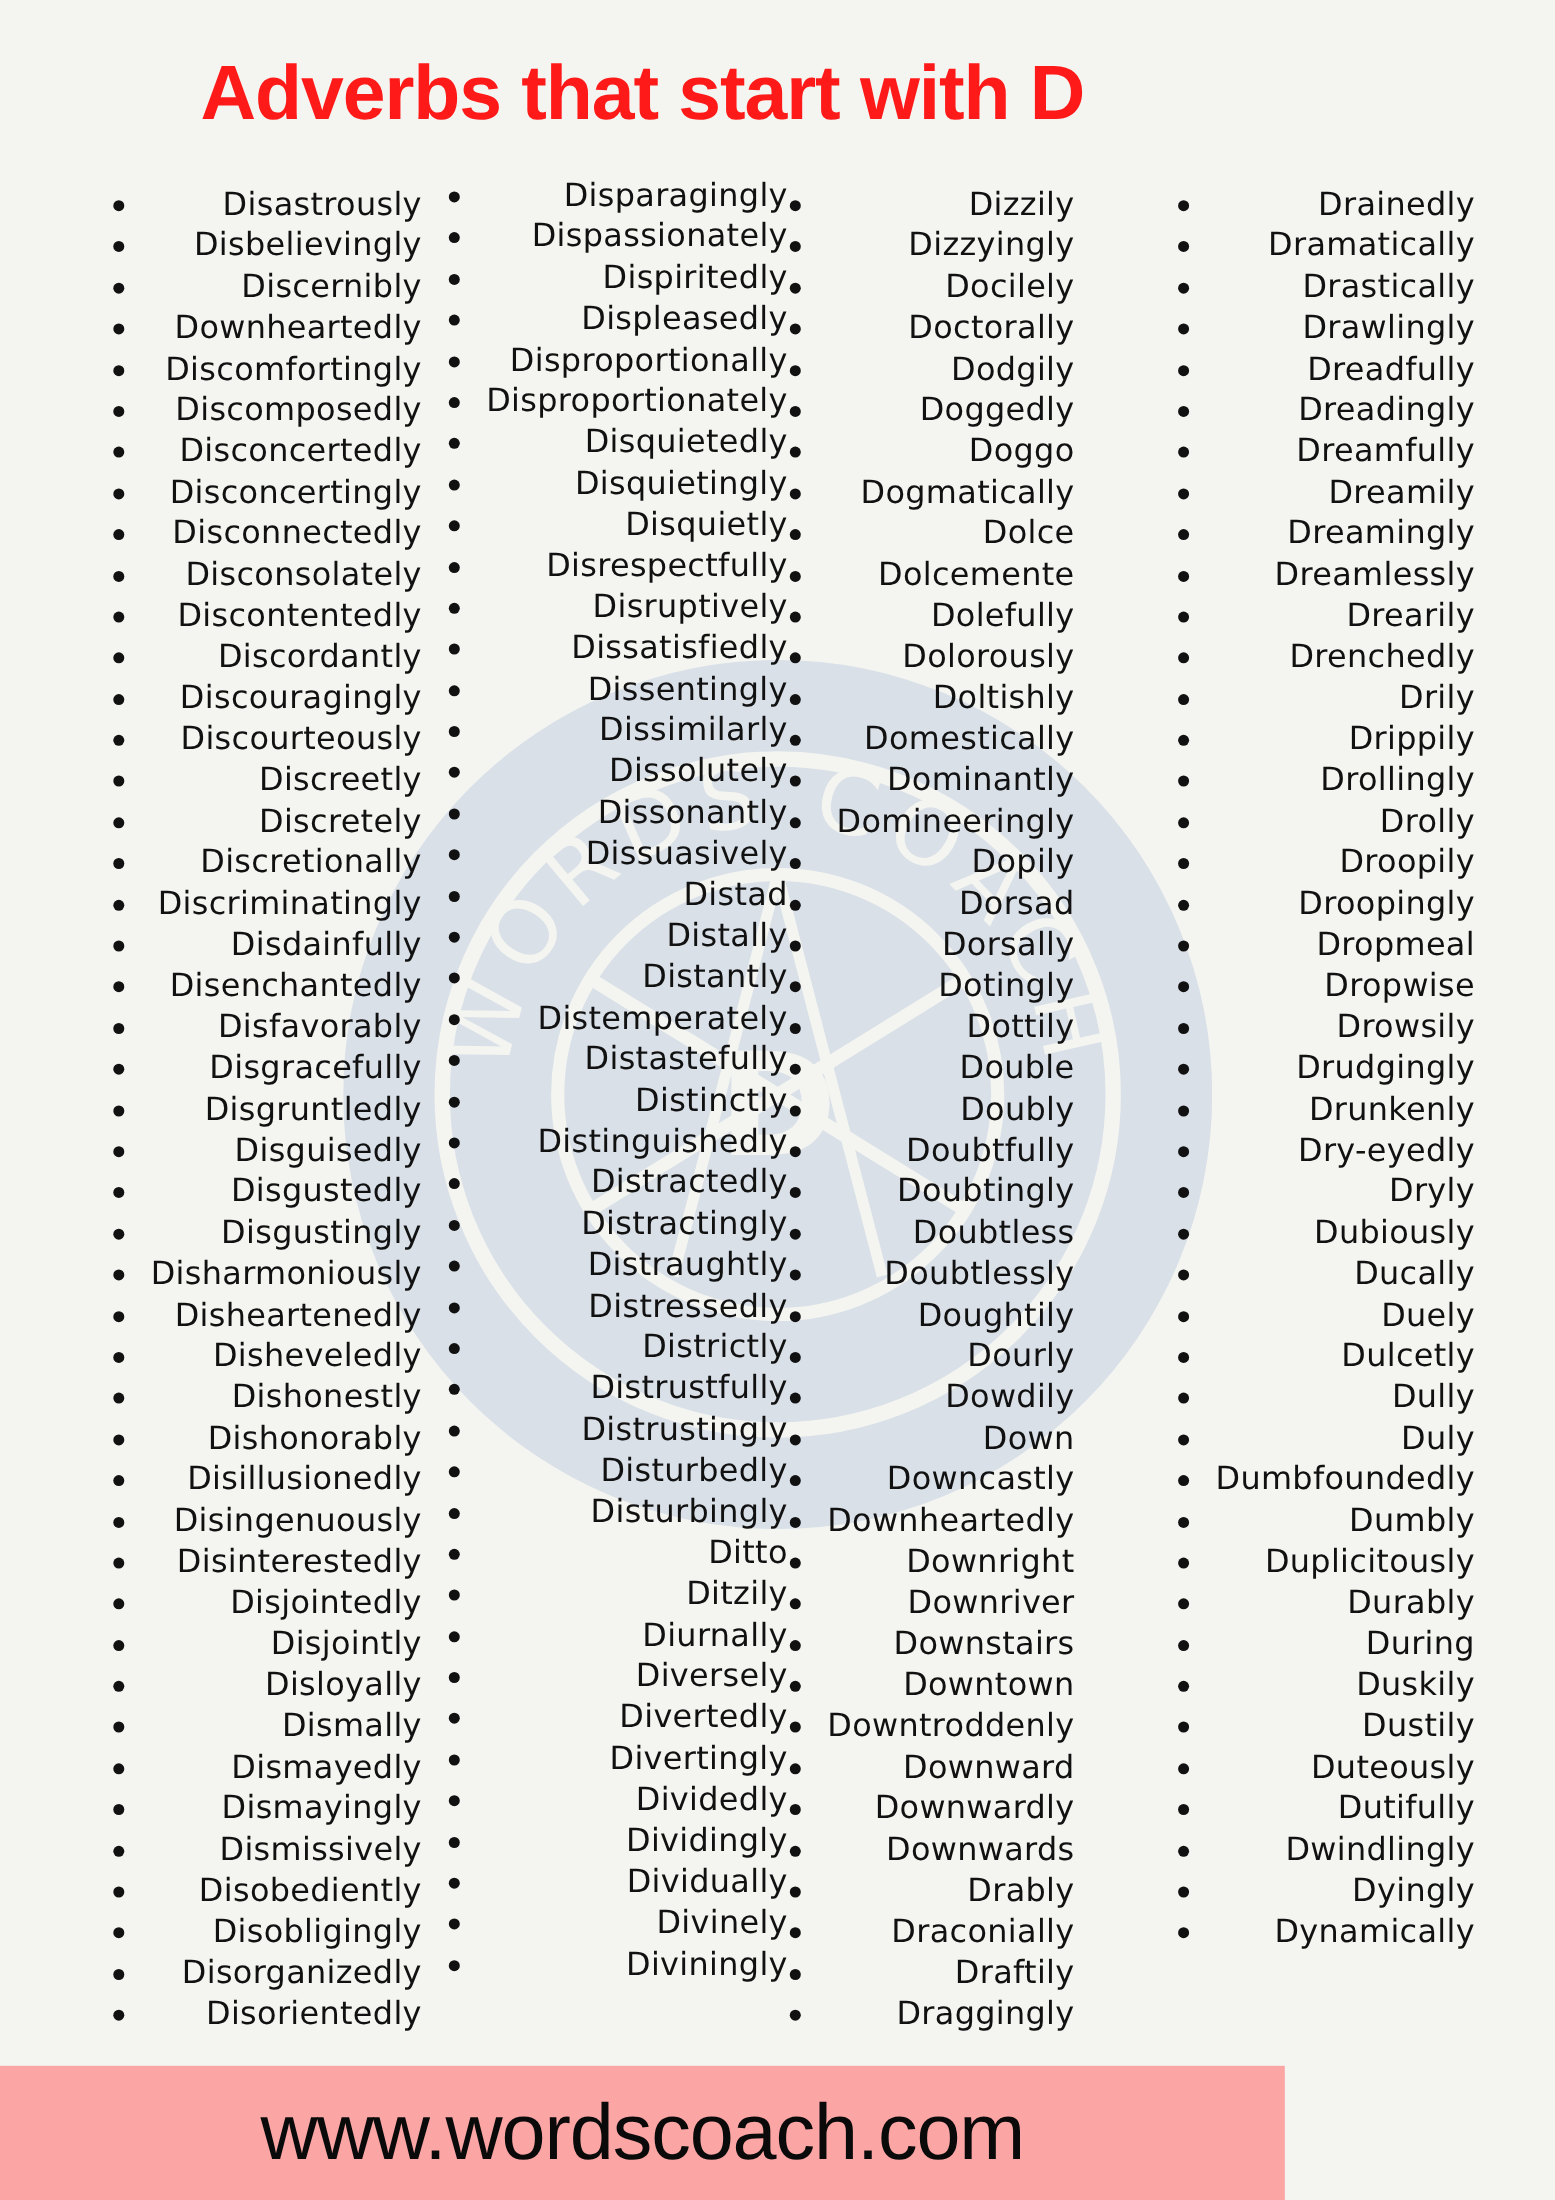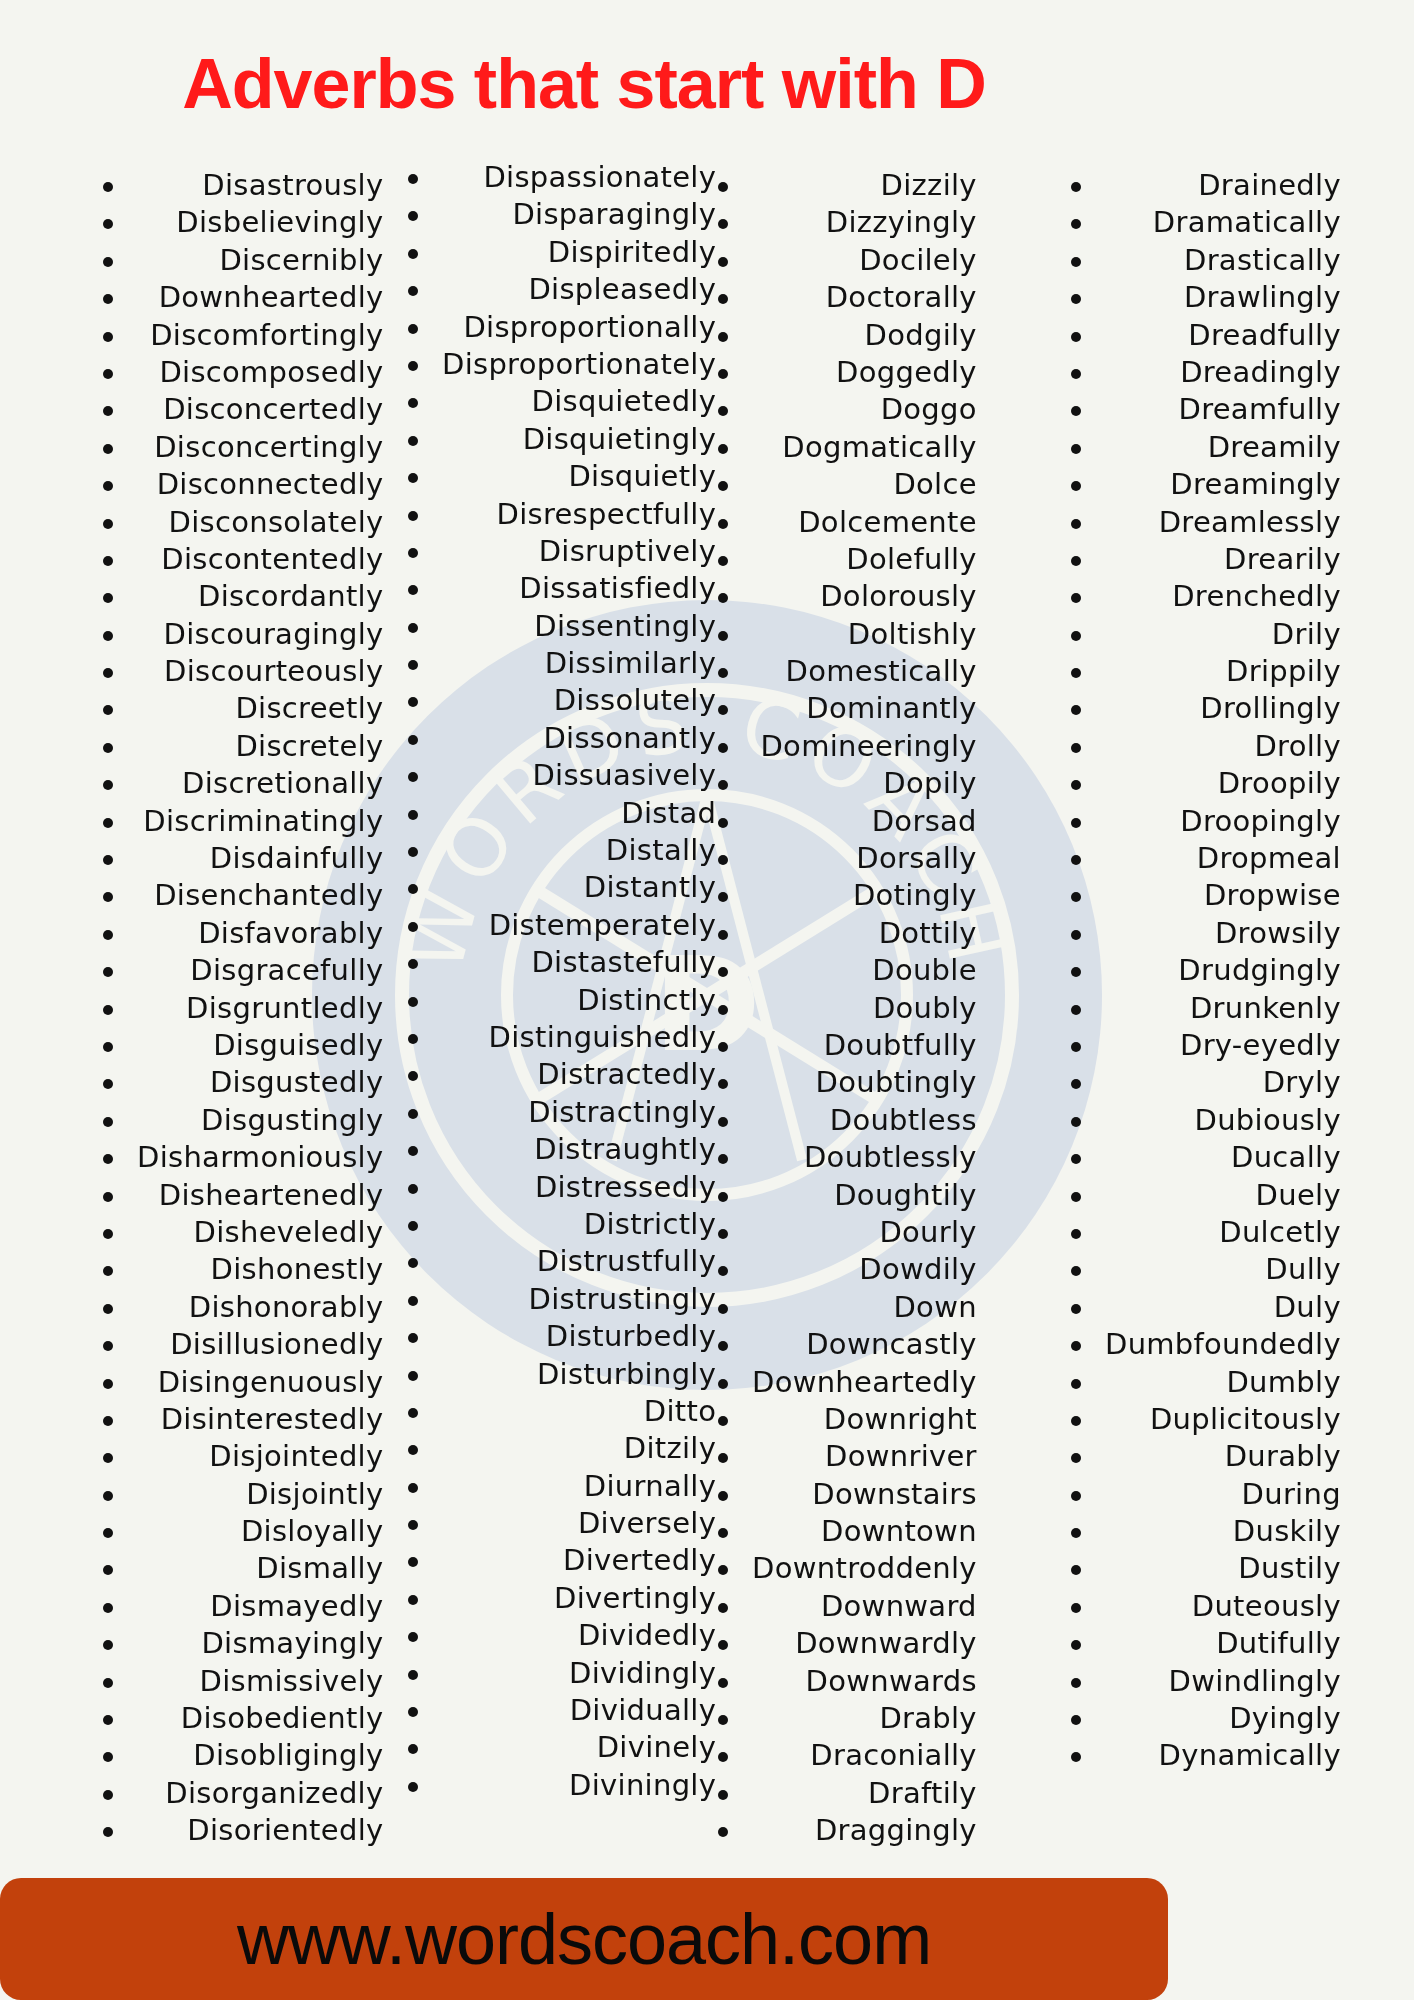--- a/index.html
+++ b/index.html
@@ -56,25 +56,24 @@
     }
     .col-1 { left: 103px; top: 167px; }
     .col-2 { left: 408px; top: 159px; }
     .col-3 { left: 718px; top: 167px; }
     .col-4 { left: 1071px; top: 167px; }
 
     .footer {
       position: absolute;
       left: 0; top: 1878px;
       width: 100%; height: 122px;
-      background: #c2410c;
+      background: #fca5a5;
       display: flex;
       align-items: center;
       justify-content: center;
-      border-radius: 21px;
     }
     .footer-url {
       font-family: "Liberation Sans", sans-serif;
       font-size: 72px;
       color: #0a0a0a;
       letter-spacing: -1px;
       line-height: 1;
     }
   </style>
 </head>
@@ -143,22 +142,22 @@
         <li>Dismally</li>
         <li>Dismayedly</li>
         <li>Dismayingly</li>
         <li>Dismissively</li>
         <li>Disobediently</li>
         <li>Disobligingly</li>
         <li>Disorganizedly</li>
         <li>Disorientedly</li>
       </ul>
     <ul class="col col-2">
+        <li>Disparagingly</li>
         <li>Dispassionately</li>
-        <li>Disparagingly</li>
         <li>Dispiritedly</li>
         <li>Displeasedly</li>
         <li>Disproportionally</li>
         <li>Disproportionately</li>
         <li>Disquietedly</li>
         <li>Disquietingly</li>
         <li>Disquietly</li>
         <li>Disrespectfully</li>
         <li>Disruptively</li>
         <li>Dissatisfiedly</li>

